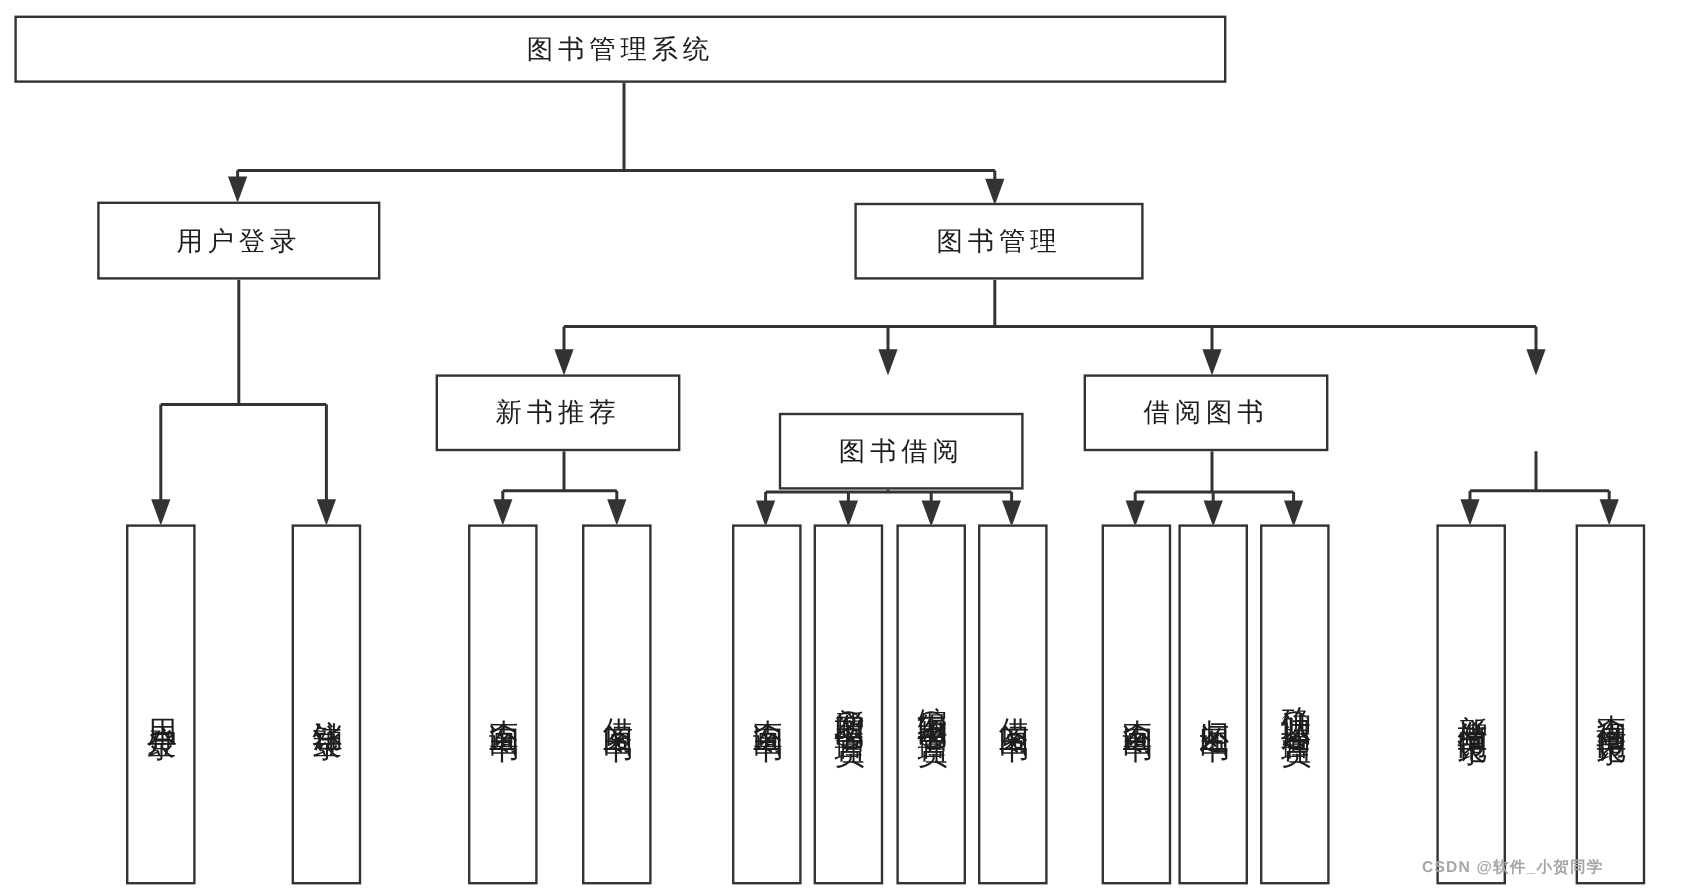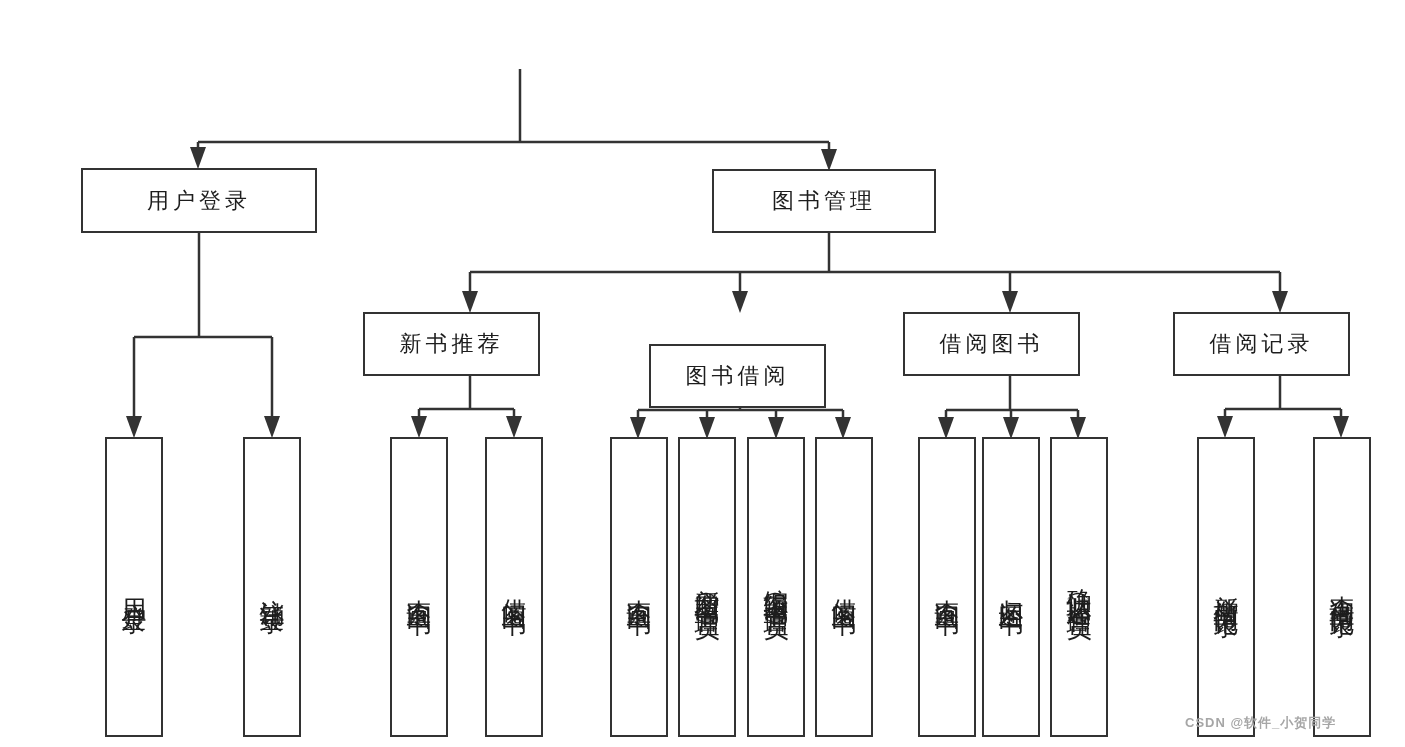--- a/index.html
+++ b/index.html
@@ -18,22 +18,22 @@
     border:2.5px solid #333333;
     display:flex;align-items:center;justify-content:center;
     color:#1d1d1d;
   }
   .h-label{
     font-size:22px;letter-spacing:4px;line-height:1;
     white-space:nowrap;color:#1d1d1d;
   }
   .root{left:12px;top:13px;width:1010px;height:56px;}
   .lvl2a{left:81px;top:168px;width:236px;height:65px;}
-  .lvl2b{left:712px;top:169px;width:224px;height:64px;}
-  .lvl3{top:312px;width:177px;height:64px;}
+  .lvl2b{left:712px;top:169px;width:241px;height:64px;}
+  .lvl3{top:312px;width:204px;height:64px;}
   .l3a{left:363px;} .l3b{left:649px;margin-top:32px;} .l3c{left:903px;} .l3d{left:1173px;}
   .leaf{top:437px;width:58px;height:300px;}
   .v-label{
     writing-mode:vertical-rl;
     text-orientation:mixed;
     font-size:25px;letter-spacing:4px;line-height:1;
     color:#1d1d1d;
   }
   .watermark{
     position:absolute;left:1185px;top:714px;
@@ -105,39 +105,39 @@
       <polygon points="768,417 784,417 776,439"></polygon>
       <polygon points="835,417 851,417 843,439"></polygon>
       <polygon points="938,417 954,417 946,439"></polygon>
       <polygon points="1003,417 1019,417 1011,439"></polygon>
       <polygon points="1070,417 1086,417 1078,439"></polygon>
       <polygon points="1217,416 1233,416 1225,438"></polygon>
       <polygon points="1333,416 1349,416 1341,438"></polygon>
     </g>
   </svg>
 
+  <div class="box root">
+    <span class="h-label">图书管理系统</span>
+  </div>
 
   <div class="box lvl2a">
     <span class="h-label">用户登录</span>
   </div>
   <div class="box lvl2b">
     <span class="h-label">图书管理</span>
   </div>
 
   <div class="box lvl3 l3a">
     <span class="h-label">新书推荐</span>
   </div>
   <div class="box lvl3 l3b">
     <span class="h-label">图书借阅</span>
   </div>
   <div class="box lvl3 l3c">
     <span class="h-label">借阅图书</span>
-  </div>
-  <div class="box lvl3 l3d">
-    <span class="h-label">借阅记录</span>
   </div>
 
   <div class="box leaf" style="left:105px;">
     <span class="v-label">用户登录</span>
   </div>
   <div class="box leaf" style="left:243px;">
     <span class="v-label">注销登录</span>
   </div>
 
   <div class="box leaf" style="left:390px;">

